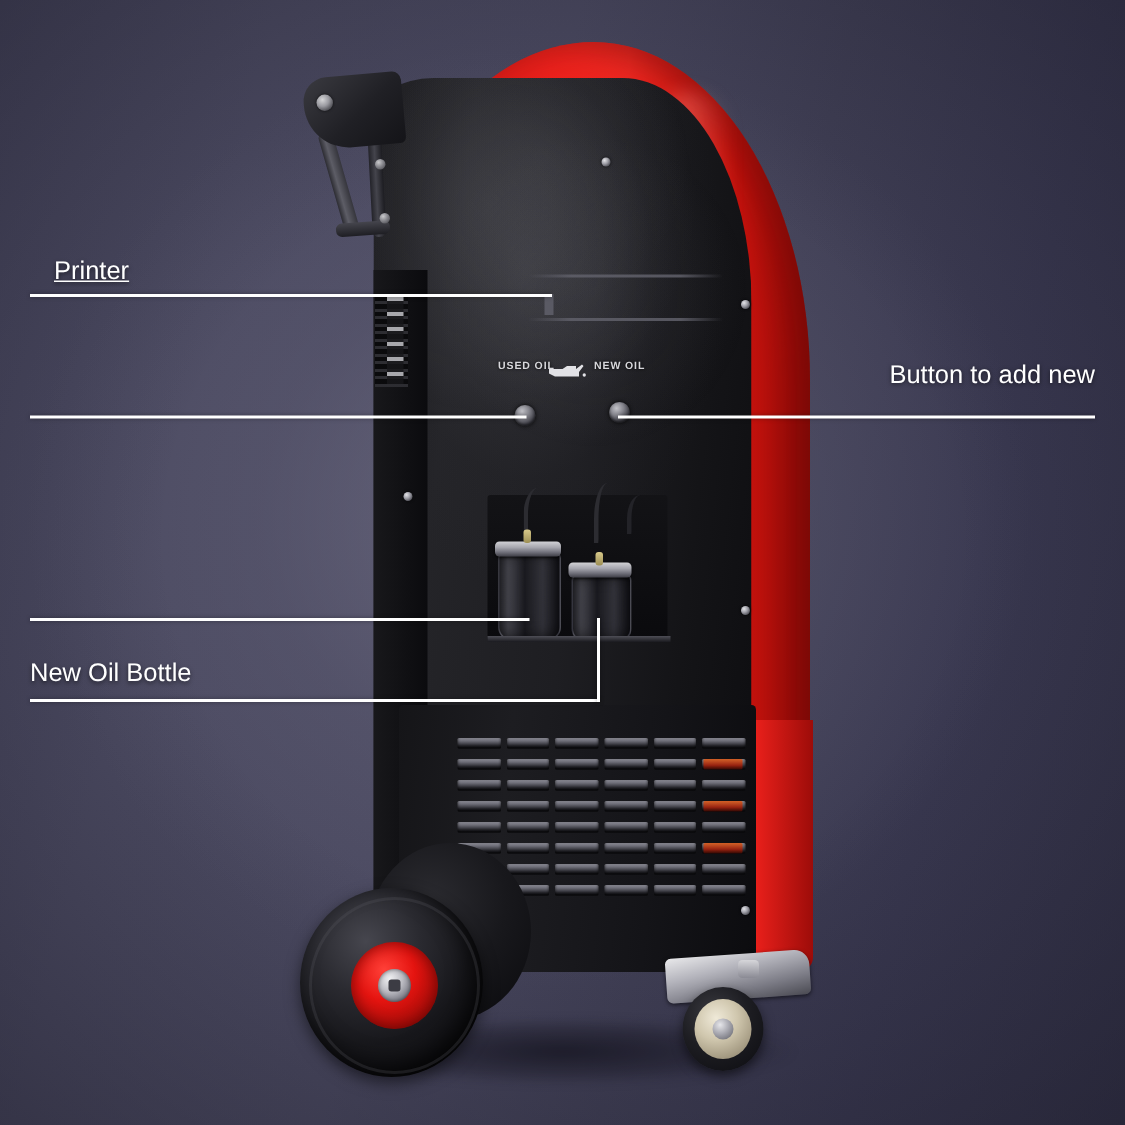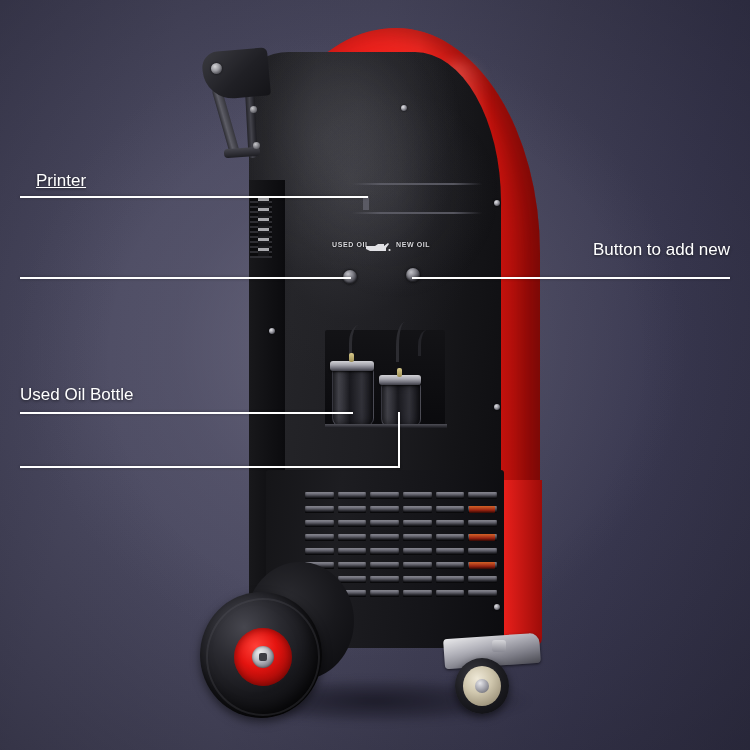--- a/index.html
+++ b/index.html
@@ -542,19 +542,19 @@
   </div>
 
   <div class="ann-text" style="left:36px; top:168px;text-decoration:underline;">Printer</div>
   <div class="leader" style="left:20px; top:196px; width:348px;"></div>
 
   <div class="leader" style="left:20px; top:277px; width:331px;"></div>
 
   <div class="ann-text right" style="left:430px; top:220px; width:300px;margin-top:17px;">Button to add new</div>
   <div class="leader" style="left:412px; top:277px; width:318px;"></div>
 
-  <div class="ann-text" style="left:20px; top:382px;">Used Oil Bottle</div>
   <div class="leader" style="left:20px; top:412px; width:333px;"></div>
 
+  <div class="ann-text" style="left:20px; top:436px;">New Oil Bottle</div>
   <div class="leader" style="left:20px; top:466px; width:380px;"></div>
   <div class="leader-v" style="left:398px; top:412px; height:56px;"></div>
 
 </div>
 
 </body></html>

